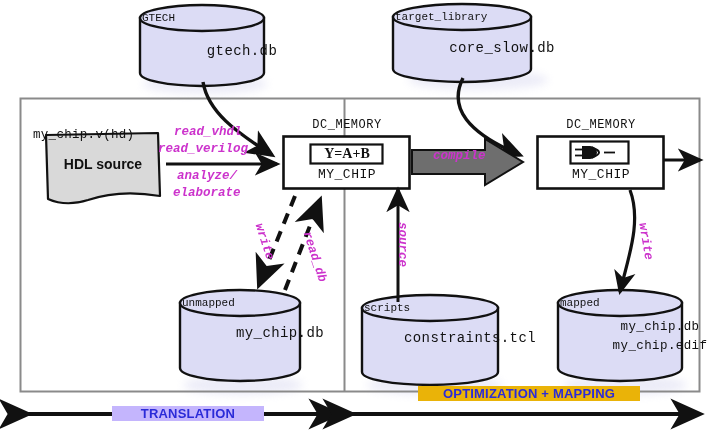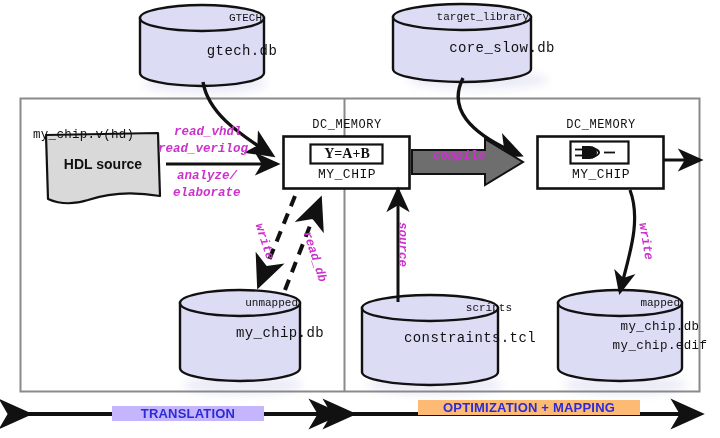--- a/index.html
+++ b/index.html
@@ -11,21 +11,21 @@
     position:relative;
   }
   #stage{position:relative;width:720px;height:438px;}
   #stage svg{position:absolute;left:0;top:0;}
 
   
   .lbl{position:absolute;white-space:pre;line-height:1;}
 
   .db-title{
     font-family:"Liberation Mono", monospace;
-    font-size:11px;color:#111;text-align:right;
+    font-size:11px;color:#111;text-align:left;
   }
   .db-body{
     font-family:"Liberation Mono", monospace;
     font-size:14px;color:#111;text-align:center;letter-spacing:.4px;padding-left:40px;
   }
   .db-body.small{font-size:12.5px;line-height:15px;}
 
   .cmd{
     font-family:"Liberation Mono", monospace;
     font-style:italic;font-weight:bold;font-size:12.5px;
@@ -206,15 +206,15 @@
   <div class="lbl cmd" style="left:433px;top:150px;">compile</div>
 
   <div class="lbl cmd vert" style="left:264px;top:222px;transform:rotate(72deg);">write</div>
   <div class="lbl cmd vert" style="left:312px;top:230px;transform:rotate(72deg);">read_db</div>
 
   <div class="lbl cmd vert" style="left:408px;top:222px;transform:rotate(90deg);">source</div>
 
   <div class="lbl cmd vert" style="left:648px;top:222px;transform:rotate(80deg);">write</div>
 
   <div class="lbl phase" style="left:112px;top:406px;width:140px;background:#c4b5fd;padding:1px 6px;">TRANSLATION</div>
-  <div class="lbl phase" style="left:418px;top:400px;width:210px;background:#fdba74;padding:1px 6px;">OPTIMIZATION + MAPPING</div>
+  <div class="lbl phase" style="left:418px;top:386px;width:210px;background:#eab308;padding:1px 6px;">OPTIMIZATION + MAPPING</div>
 
 </div>
 
 </body></html>

